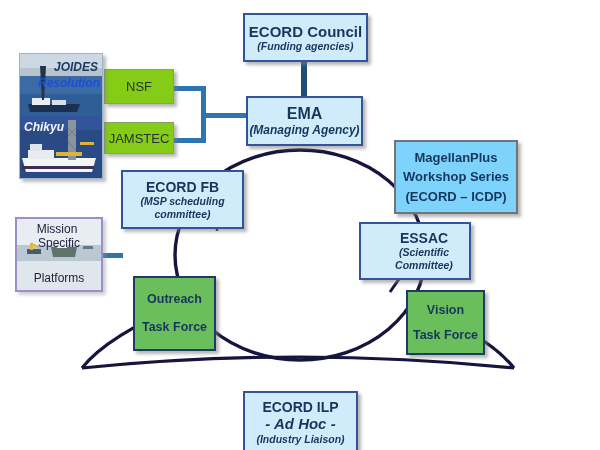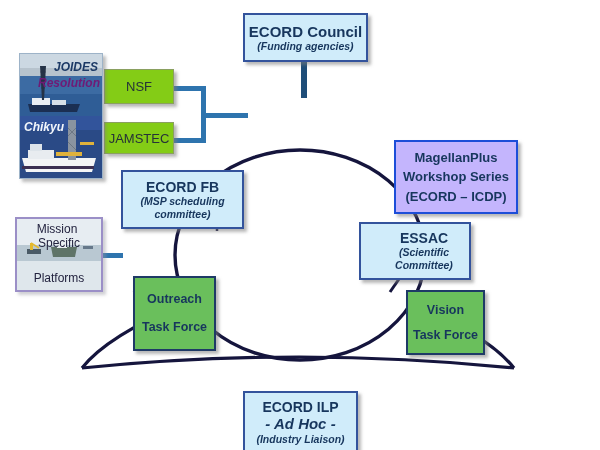--- a/index.html
+++ b/index.html
@@ -7,21 +7,21 @@
     position:relative;width:600px;height:450px;background:#ffffff;overflow:hidden;
     font-family:"Liberation Sans",sans-serif;
   }
   .box{
     position:absolute;box-sizing:border-box;text-align:center;
     display:flex;flex-direction:column;align-items:center;justify-content:center;
     box-shadow:3px 3px 3px rgba(125,125,125,.55);
     color:#17365d;z-index:3;
   }
   .blue{background:#d0ecfa;border:2px solid #33539c;}
-  .mint{background:#c4b5fd;border:2px solid #1d4ed8;}
+  .mint{background:#7dd3fc;border:2px solid #737373;}
   .green{background:#6abf5c;border:2px solid #1e3a66;}
   .pale{background:#84cc16;border:1.5px solid #8aa05f;color:#263238;}
   .t-lg{font-weight:700;font-size:15px;line-height:1.15;}
   .t-md{font-weight:700;font-size:14px;line-height:1.15;}
   .sub{font-weight:700;font-style:italic;font-size:10.5px;line-height:1.2;}
   .sub-md{font-weight:700;font-style:italic;font-size:12px;line-height:1.2;}
   .plain{font-size:13px;font-weight:400;}
   .conn{position:absolute;background:#2e74ae;z-index:2;}
   .conn-dark{position:absolute;background:#1f4e79;z-index:2;}
   svg.lines{position:absolute;left:0;top:0;z-index:1;}
@@ -49,20 +49,24 @@
   <div class="conn" style="left:172px;top:138px;width:32px;height:5px;"></div>
   <div class="conn" style="left:201px;top:86px;width:5px;height:57px;"></div>
   <div class="conn" style="left:201px;top:113px;width:47px;height:5px;"></div>
   <div class="conn" style="left:96px;top:253px;width:27px;height:5px;"></div>
 
   <div class="box blue" style="left:243px;top:13px;width:125px;height:49px;">
     <div class="t-lg">ECORD Council</div>
     <div class="sub">(Funding agencies)</div>
   </div>
 
+  <div class="box blue" style="left:246px;top:96px;width:117px;height:50px;">
+    <div class="t-lg" style="font-size:16px;">EMA</div>
+    <div class="sub-md">(Managing Agency)</div>
+  </div>
 
   <div class="box pale" style="left:104px;top:69px;width:70px;height:35px;">
     <div class="plain">NSF</div>
   </div>
 
   <div class="box pale" style="left:104px;top:122px;width:70px;height:32px;">
     <div class="plain">JAMSTEC</div>
   </div>
 
   <div class="box blue" style="left:121px;top:170px;width:123px;height:59px;">
@@ -122,21 +126,21 @@
       <rect x="8" y="96" width="26" height="9" fill="#e8ecf0"></rect>
       <rect x="10" y="90" width="12" height="7" fill="#dde4ea"></rect>
       <rect x="48" y="66" width="8" height="40" fill="#8a94a0"></rect>
       <line x1="48" y1="74" x2="56" y2="82" stroke="#6d7884" stroke-width="1"></line>
       <line x1="56" y1="74" x2="48" y2="82" stroke="#6d7884" stroke-width="1"></line>
       <line x1="48" y1="88" x2="56" y2="96" stroke="#6d7884" stroke-width="1"></line>
       <rect x="36" y="98" width="26" height="4" fill="#dfb23c"></rect>
       <rect x="60" y="88" width="14" height="3" fill="#dfb23c"></rect>
     </svg>
     <div class="cap" style="right:4px;top:6px;color:#1d3a66;font-size:12px;">JOIDES</div>
-    <div class="cap" style="right:2px;top:22px;color:#701a75;font-size:12px;">Resolution</div>
+    <div class="cap" style="right:2px;top:22px;color:#1d4ed8;font-size:12px;">Resolution</div>
     <div class="cap" style="left:4px;top:66px;color:#f2f6fb;font-size:12px;">Chikyu</div>
   </div>
 
   <div class="photo" style="left:15px;top:217px;width:84px;height:71px;border:2px solid #9b8fc7;box-shadow:3px 3px 3px rgba(150,150,160,.45);">
     <svg width="84" height="71" viewBox="0 0 84 71">
       <rect x="0" y="0" width="84" height="71" fill="#e7edf2"></rect>
       <rect x="0" y="26" width="84" height="16" fill="#b9c8d2"></rect>
       <rect x="0" y="42" width="84" height="29" fill="#dfe7ec"></rect>
       <rect x="10" y="30" width="14" height="5" fill="#4a5a66"></rect>
       <rect x="13" y="24" width="3" height="7" fill="#e3b92e"></rect>

